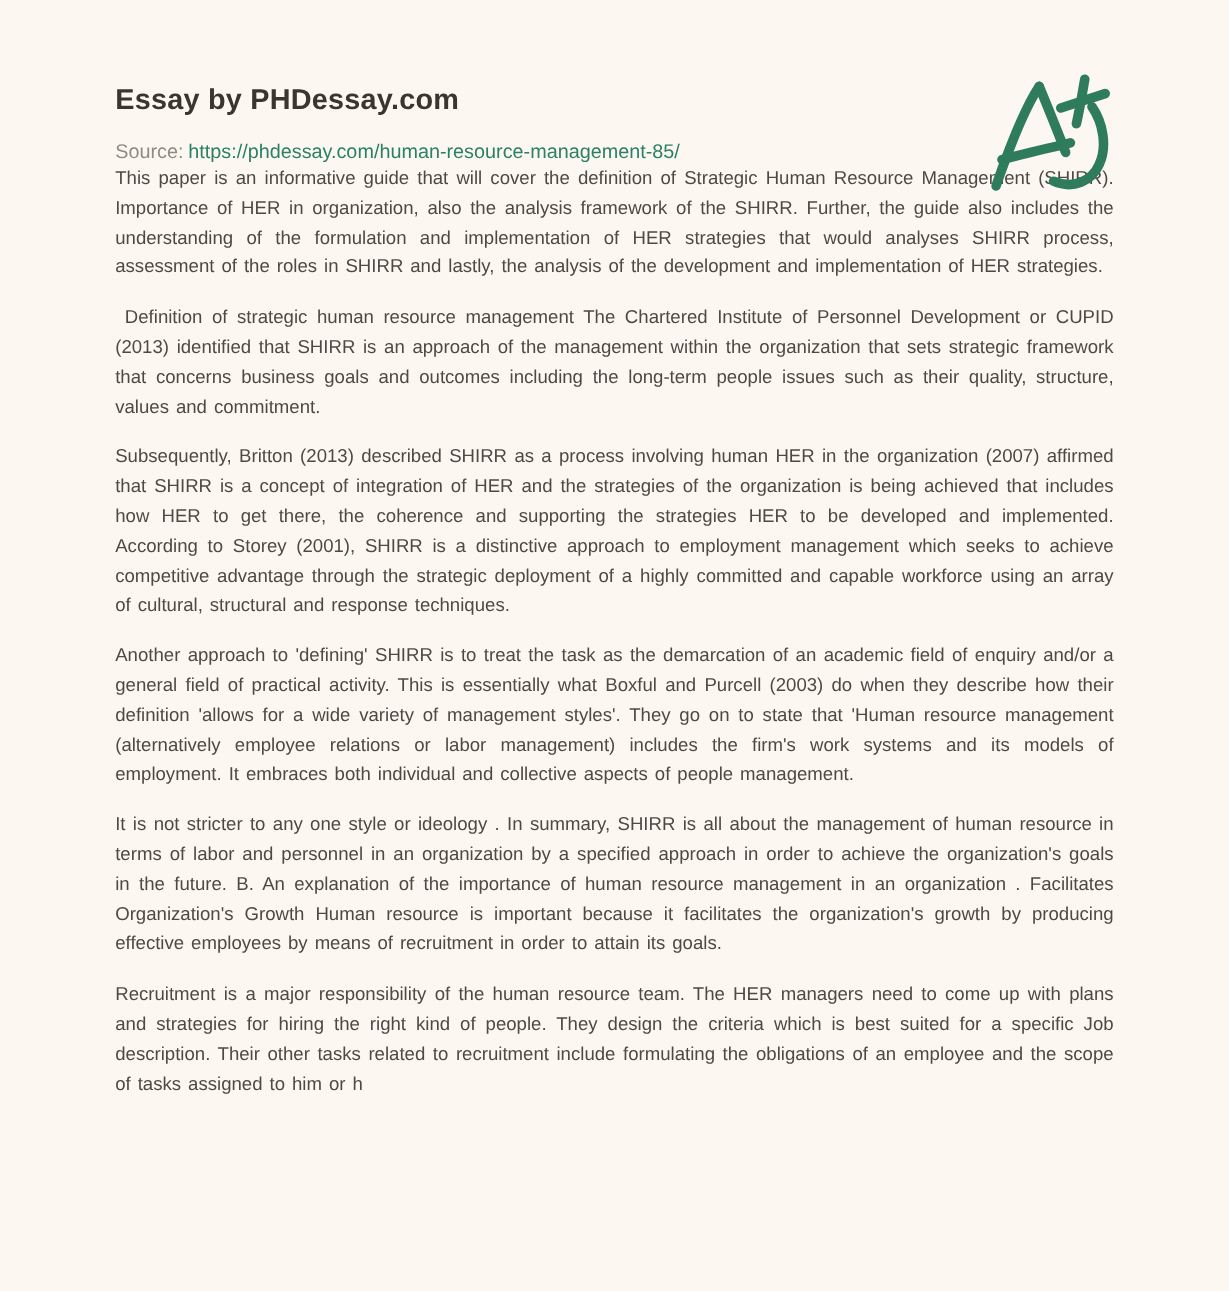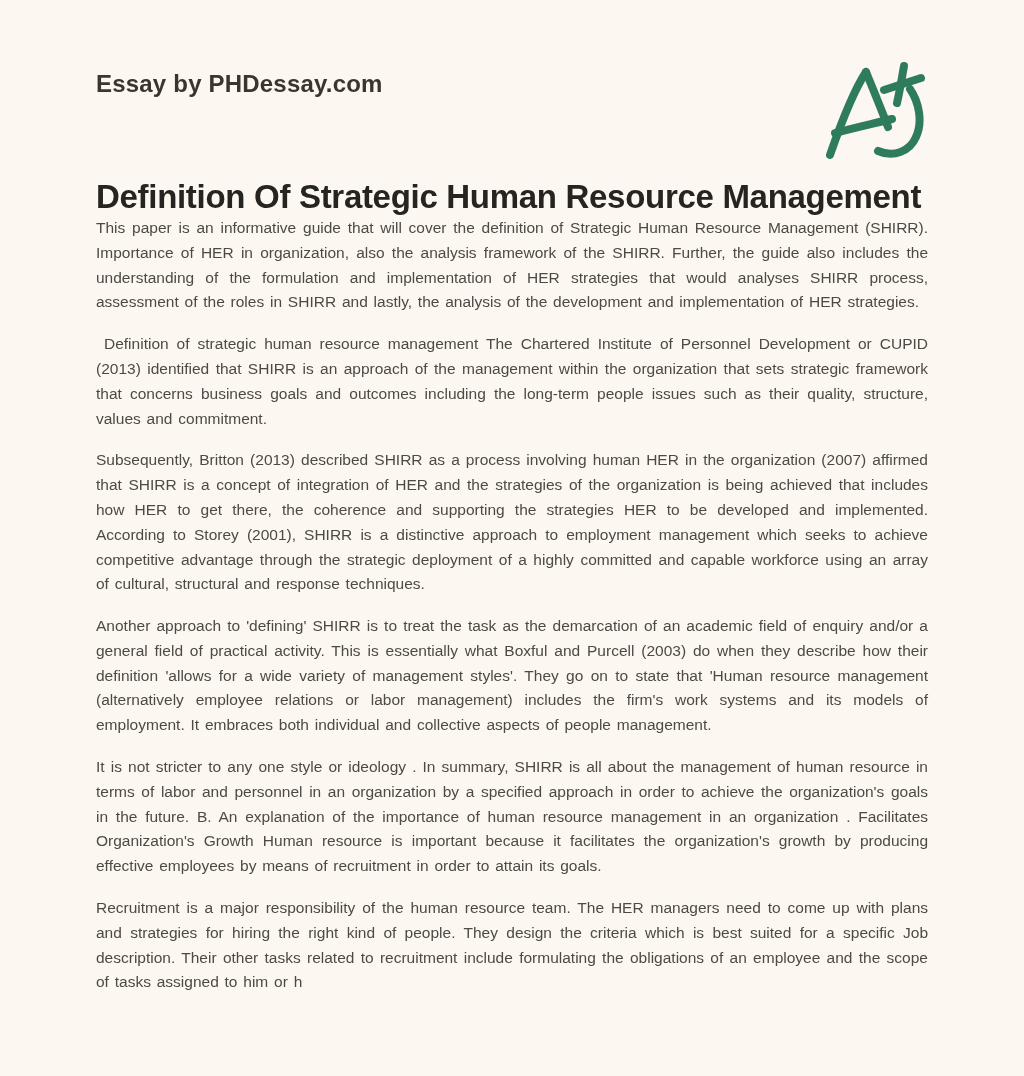--- a/index.html
+++ b/index.html
@@ -80,22 +80,24 @@
 
       <path d="M58,31 C 70,27 83,23 95,19"></path>
 
       <path d="M84,30 C 93,43 97,63 90,78 C 84,92 68,99 52,92"></path>
     </svg>
   </div>
 
   <div class="content">
     <div class="brand">Essay by PHDessay.com</div>
 
+    <div class="source-line">
+      <span>Source:</span><a href="#">https://phdessay.com/human-resource-management-85/</a>
+    </div>
 
-    <h1 class="article-title">Definition Of Strategic Human Resource Management</h1>
 
     <div class="essay-body">
       <p>This paper is an informative guide that will cover the definition of Strategic Human Resource Management (SHIRR). Importance of HER in organization, also the analysis framework of the SHIRR. Further, the guide also includes the understanding of the formulation and implementation of HER strategies that would analyses SHIRR process, assessment of the roles in SHIRR and lastly, the analysis of the development and implementation of HER strategies.</p>
       <p>&nbsp;Definition of strategic human resource management The Chartered Institute of Personnel Development or CUPID (2013) identified that SHIRR is an approach of the management within the organization that sets strategic framework that concerns business goals and outcomes including the long-term people issues such as their quality, structure, values and commitment.</p>
       <p>Subsequently, Britton (2013) described SHIRR as a process involving human HER in the organization (2007) affirmed that SHIRR is a concept of integration of HER and the strategies of the organization is being achieved that includes how HER to get there, the coherence and supporting the strategies HER to be developed and implemented. According to Storey (2001), SHIRR is a distinctive approach to employment management which seeks to achieve competitive advantage through the strategic deployment of a highly committed and capable workforce using an array of cultural, structural and response techniques.</p>
       <p>Another approach to 'defining' SHIRR is to treat the task as the demarcation of an academic field of enquiry and/or a general field of practical activity. This is essentially what Boxful and Purcell (2003) do when they describe how their definition 'allows for a wide variety of management styles'. They go on to state that 'Human resource management (alternatively employee relations or labor management) includes the firm's work systems and its models of employment. It embraces both individual and collective aspects of people management.</p>
       <p>It is not stricter to any one style or ideology . In summary, SHIRR is all about the management of human resource in terms of labor and personnel in an organization by a specified approach in order to achieve the organization's goals in the future. B. An explanation of the importance of human resource management in an organization . Facilitates Organization's Growth Human resource is important because it facilitates the organization's growth by producing effective employees by means of recruitment in order to attain its goals.</p>
       <p>Recruitment is a major responsibility of the human resource team. The HER managers need to come up with plans and strategies for hiring the right kind of people. They design the criteria which is best suited for a specific Job description. Their other tasks related to recruitment include formulating the obligations of an employee and the scope of tasks assigned to him or h</p>
     </div>
   </div>

